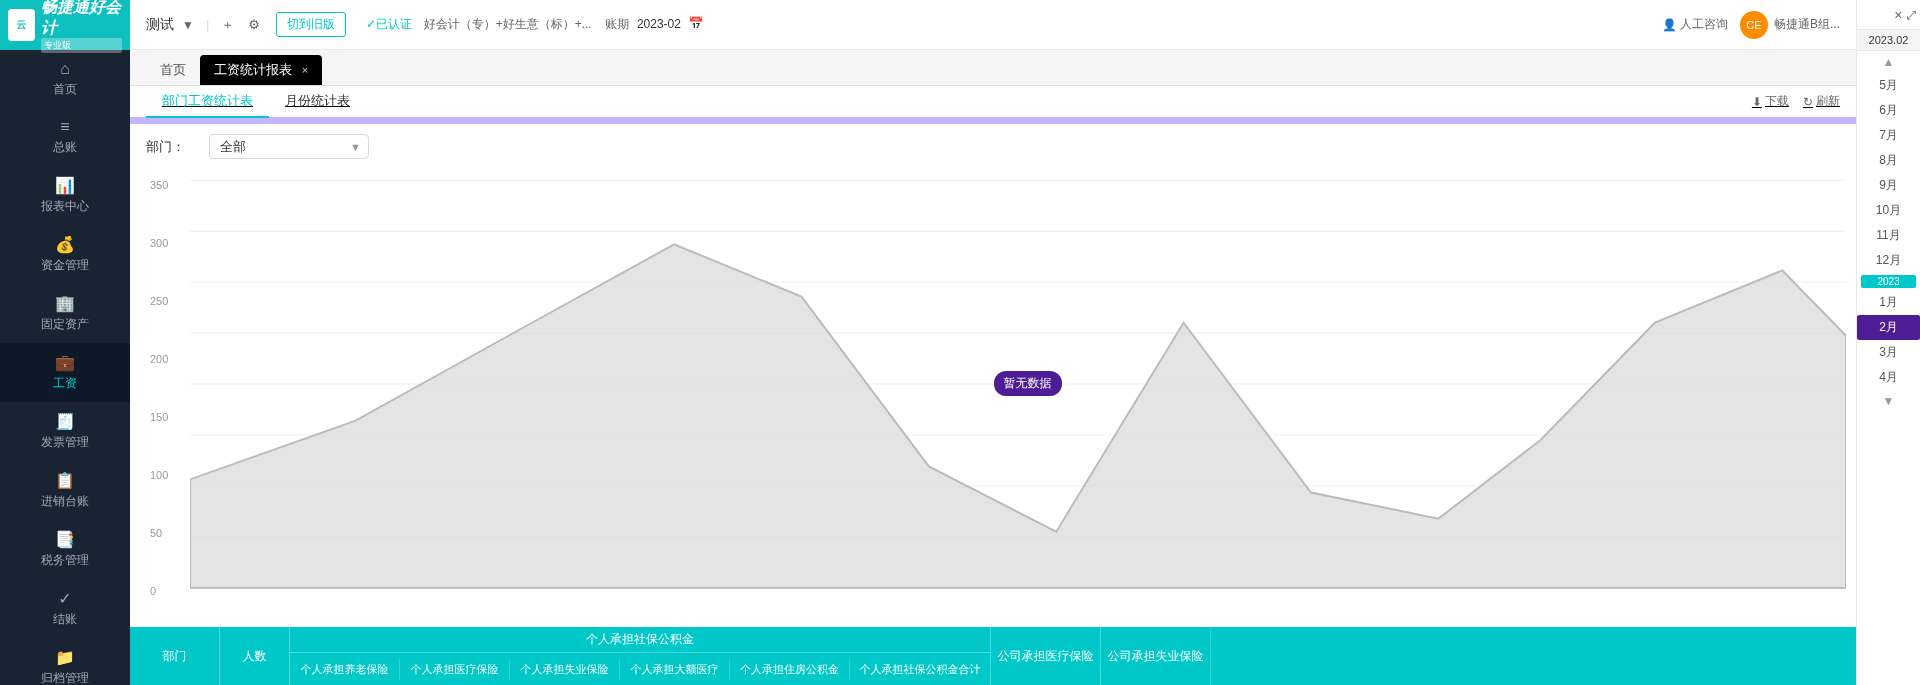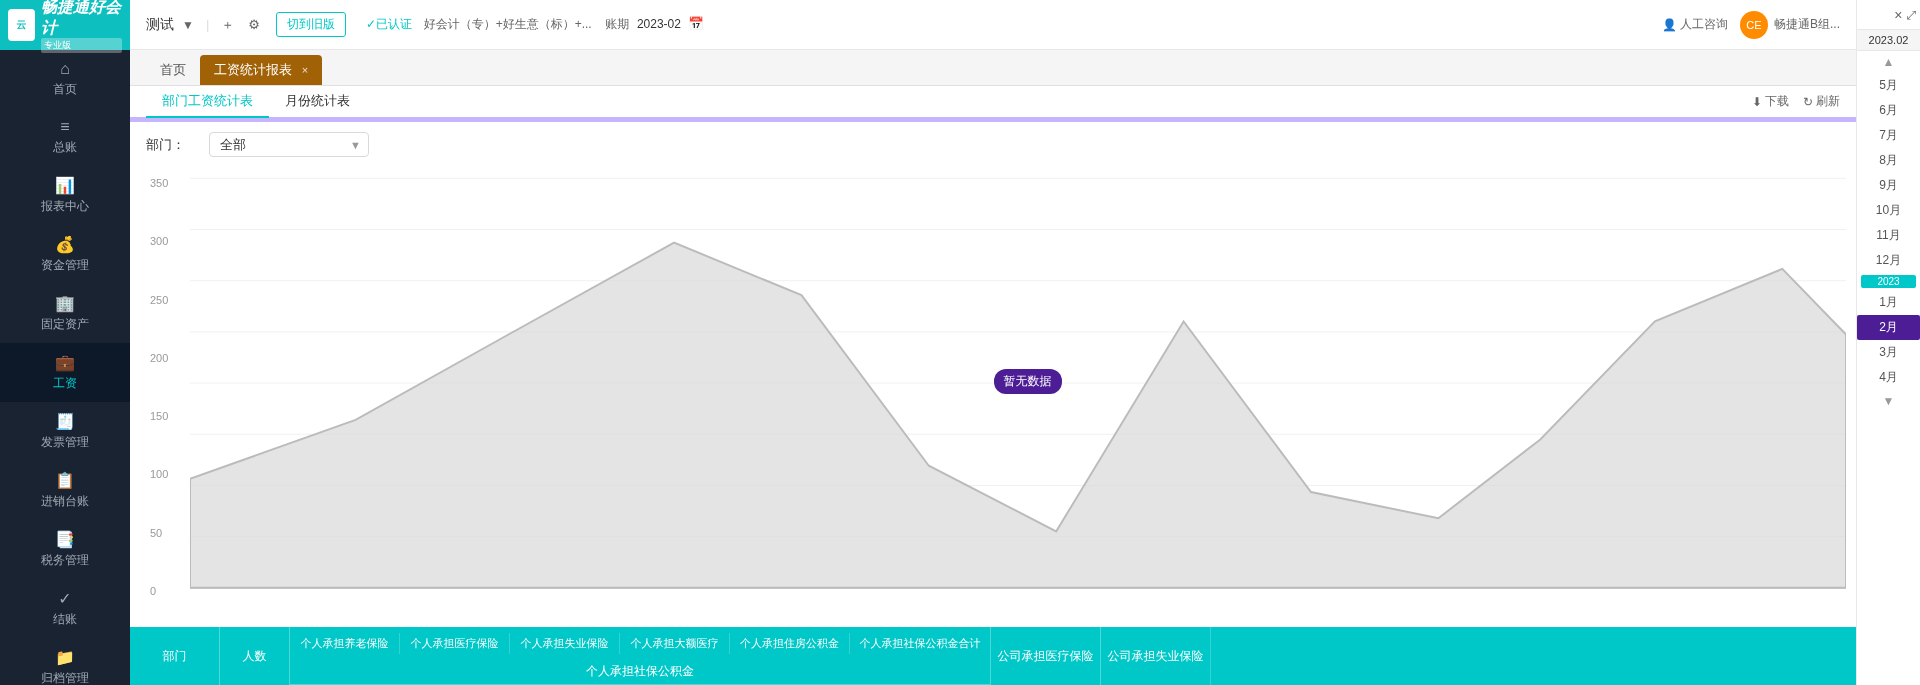--- a/index.html
+++ b/index.html
@@ -112,21 +112,21 @@
     }
     .tab-item {
       padding: 6px 14px;
       font-size: 13px;
       cursor: pointer;
       border-radius: 4px 4px 0 0;
       color: #666;
       background: transparent;
     }
     .tab-item.active {
-      background: #a16207;
+      background: #000000;
       color: #fff;
     }
     .tab-close { margin-left: 6px; color: rgba(255,255,255,0.8); font-size: 11px; cursor: pointer; }
     .tab-home { color: #555; }
 
     
     .content {
       flex: 1;
       display: flex;
       flex-direction: column;
@@ -388,21 +388,21 @@
   <div class="tab-bar">
     <div class="tab-item tab-home">首页</div>
     <div class="tab-item active">
       <span>工资统计报表</span>
       <span class="tab-close">×</span>
     </div>
   </div>
 
   <div class="content">
 
-    <div style="display:flex; align-items:center; border-bottom:5px solid #c4b5fd; padding: 0 16px 0 16px; flex-shrink:0;">
+    <div style="display:flex; align-items:center; border-bottom:7px solid #c4b5fd; padding: 0 16px 0 16px; flex-shrink:0;text-decoration:underline;">
       <div class="sub-tab-bar" style="border-bottom:none; padding:0; flex:1;">
         <div class="sub-tab active">部门工资统计表</div>
         <div class="sub-tab">月份统计表</div>
       </div>
       <div style="display:flex; gap:14px; align-items:center; margin-left:auto;">
         <div class="toolbar-action">
           <span>⬇</span>
           <span>下载</span>
         </div>
         <div class="toolbar-action">
@@ -456,29 +456,29 @@
       </svg>
 
       <div class="chart-tooltip" style="top:44%; left:52%;">暂无数据</div>
     </div>
 
     <div style="background:#00c8c8; height:58px; display:flex; align-items:stretch; flex-shrink:0; overflow:hidden;">
       <div class="th-cell" style="width:90px; border-right:1px solid rgba(255,255,255,0.3);">部门</div>
       <div class="th-cell" style="width:70px; border-right:1px solid rgba(255,255,255,0.3);">人数</div>
 
       <div style="display:flex; flex-direction:column; border-right:1px solid rgba(255,255,255,0.3);">
+        <div style="color:#fff; font-size:12px; text-align:center; padding:4px 8px; border-bottom:1px solid rgba(255,255,255,0.3); white-space:nowrap;">个人承担社保公积金</div>
         <div style="display:flex; flex:1; align-items:center;">
           <div style="color:#fff; font-size:11px; text-align:center; padding:3px 8px; border-right:1px solid rgba(255,255,255,0.2); white-space:nowrap; width:110px;">个人承担养老保险</div>
           <div style="color:#fff; font-size:11px; text-align:center; padding:3px 8px; border-right:1px solid rgba(255,255,255,0.2); white-space:nowrap; width:110px;">个人承担医疗保险</div>
           <div style="color:#fff; font-size:11px; text-align:center; padding:3px 8px; border-right:1px solid rgba(255,255,255,0.2); white-space:nowrap; width:110px;">个人承担失业保险</div>
           <div style="color:#fff; font-size:11px; text-align:center; padding:3px 8px; border-right:1px solid rgba(255,255,255,0.2); white-space:nowrap; width:110px;">个人承担大额医疗</div>
           <div style="color:#fff; font-size:11px; text-align:center; padding:3px 8px; border-right:1px solid rgba(255,255,255,0.2); white-space:nowrap; width:120px;">个人承担住房公积金</div>
           <div style="color:#fff; font-size:11px; text-align:center; padding:3px 8px; white-space:nowrap; width:140px;">个人承担社保公积金合计</div>
         </div>
-        <div style="color:#fff; font-size:12px; text-align:center; padding:4px 8px; border-bottom:1px solid rgba(255,255,255,0.3); white-space:nowrap;">个人承担社保公积金</div>
       </div>
 
       <div class="th-cell" style="width:110px; border-right:1px solid rgba(255,255,255,0.3); white-space:nowrap;">公司承担医疗保险</div>
       <div class="th-cell" style="width:110px; white-space:nowrap;">公司承担失业保险</div>
     </div>
   </div>
 </div>
 
 <div class="right-panel">
   <div class="right-panel-header">

